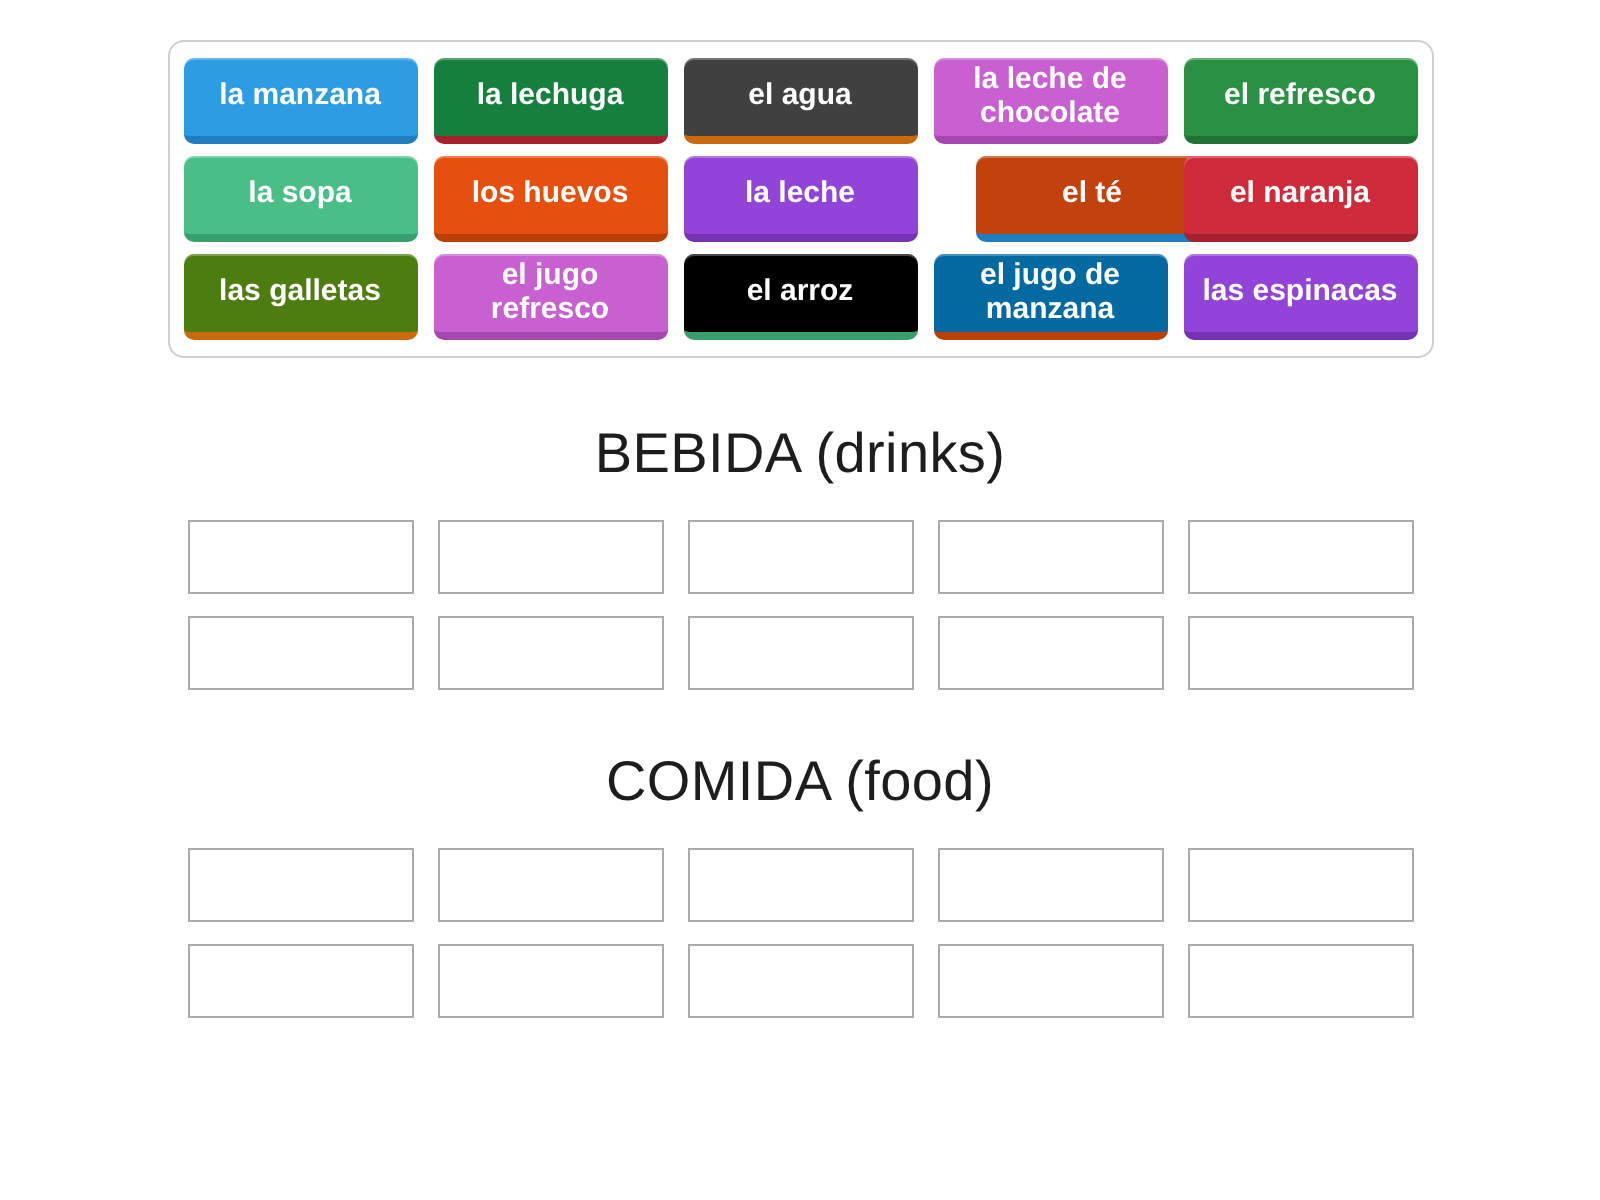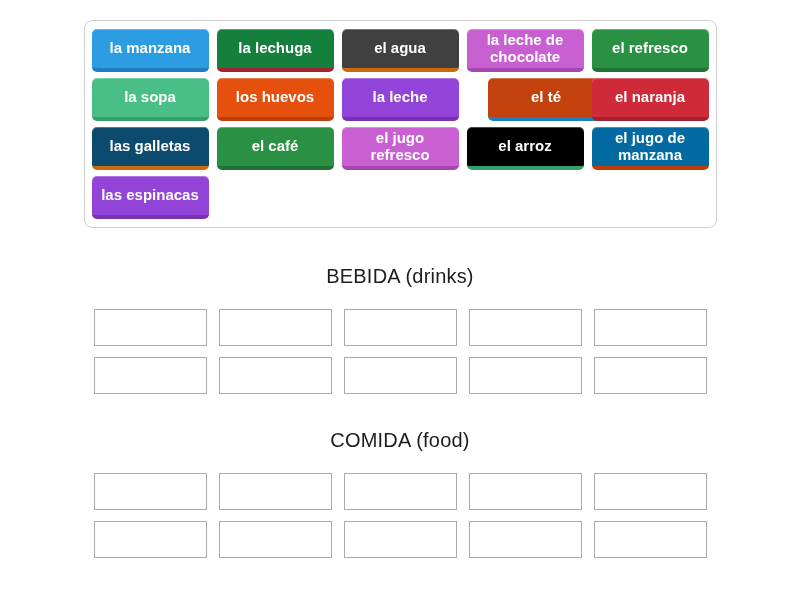--- a/index.html
+++ b/index.html
@@ -49,21 +49,21 @@
     font-weight: 700;
     line-height: 1.12;
     padding: 16px 3px;
     cursor: grab;
     user-select: none;
   }
 
   
   .group-title {
     margin: 30px 0 15px 0;
-    font-size: 20px;
+    font-size: 28px;
     line-height: 36px;
     font-weight: 400;
     color: #1d1d1d;
     text-align: center;
     letter-spacing: 0.2px;
   }
 
   .group-title.second {
     margin-top: 28px;
   }
@@ -92,22 +92,21 @@
       <div class="tile" style="background: rgb(44, 157, 227); border-bottom-color: rgb(31, 126, 192);">la manzana</div>
       <div class="tile" style="background: #15803d; border-bottom-color: rgb(165, 33, 46);">la lechuga</div>
       <div class="tile" style="background: #404040; border-bottom-color: rgb(201, 106, 14); text-align: right;">el agua</div>
       <div class="tile" style="background: rgb(201, 96, 210); border-bottom-color: rgb(166, 71, 176);">la leche de chocolate</div>
       <div class="tile" style="background: rgb(42, 145, 68); border-bottom-color: rgb(31, 116, 52);">el refresco</div>
       <div class="tile" style="background: rgb(73, 191, 135); border-bottom-color: rgb(55, 159, 108);">la sopa</div>
       <div class="tile" style="background: rgb(229, 80, 15); border-bottom-color: rgb(188, 63, 8);">los huevos</div>
       <div class="tile" style="background: rgb(147, 68, 216); border-bottom-color: rgb(118, 50, 180);">la leche</div>
       <div class="tile" style="background: #c2410c; border-bottom-color: rgb(31, 126, 192); margin-left: 21px;">el té</div>
       <div class="tile" style="background: rgb(206, 42, 58); border-bottom-color: rgb(165, 33, 46);">el naranja</div>
-      <div class="tile" style="background: #0c4a6e; border-bottom-color: rgb(201, 106, 14);">las galletas</div>
-      <div class="tile" style="background: rgb(42, 145, 68); border-bottom-color: rgb(31, 116, 52);">el café</div>
+      <div class="tile" style="background: #4d7c0f; border-bottom-color: rgb(201, 106, 14);">las galletas</div>
       <div class="tile" style="background: rgb(201, 96, 210); border-bottom-color: rgb(166, 71, 176);">el jugo refresco</div>
       <div class="tile" style="background: #000000; border-bottom-color: rgb(55, 159, 108); text-align: right;">el arroz</div>
       <div class="tile" style="background: #0369a1; border-bottom-color: rgb(188, 63, 8);">el jugo de manzana</div>
       <div class="tile" style="background: rgb(147, 68, 216); border-bottom-color: rgb(118, 50, 180);">las espinacas</div>
     </div>
 
   <section>
     <h2 class="group-title">BEBIDA (drinks)</h2>
     <div class="slot-grid" style="grid-template-columns: repeat(5, 113px);">
         <div class="slot"></div>

